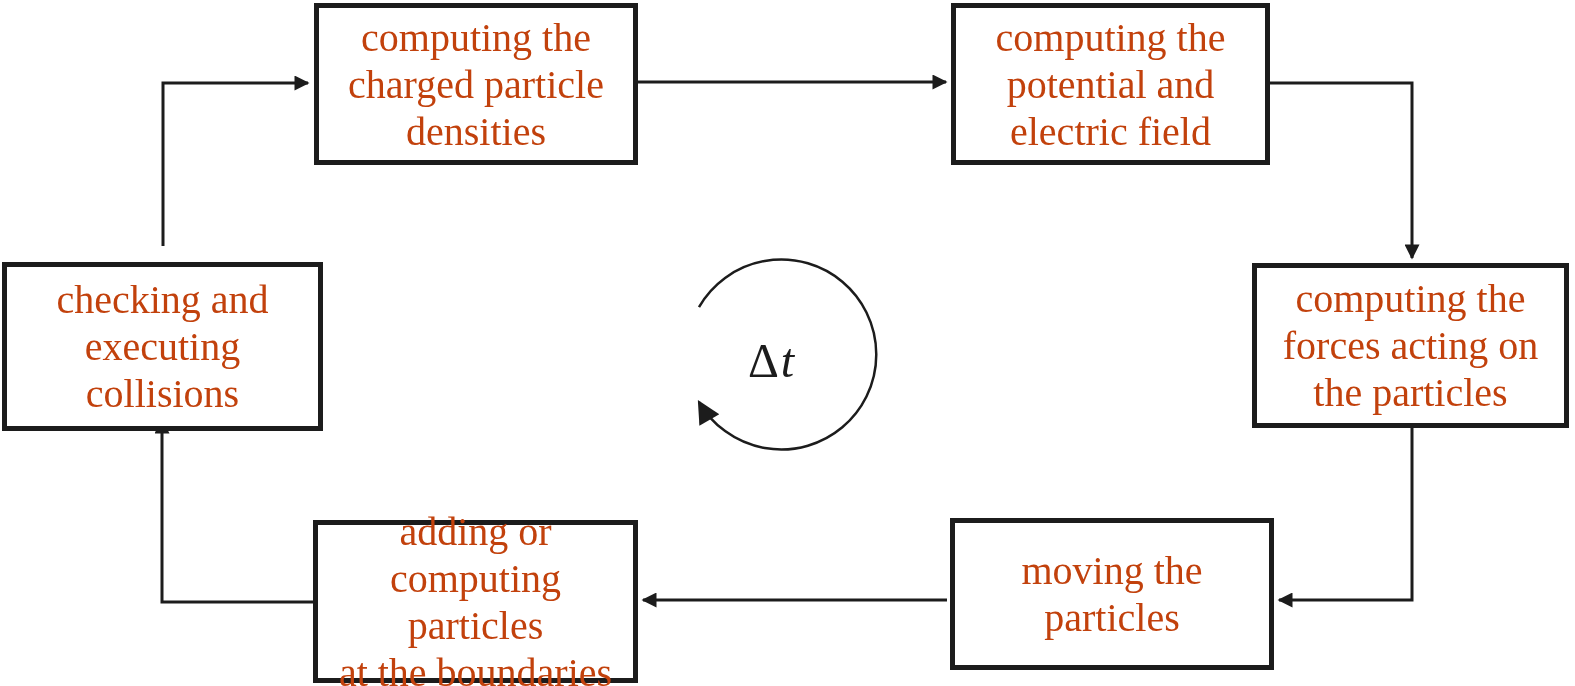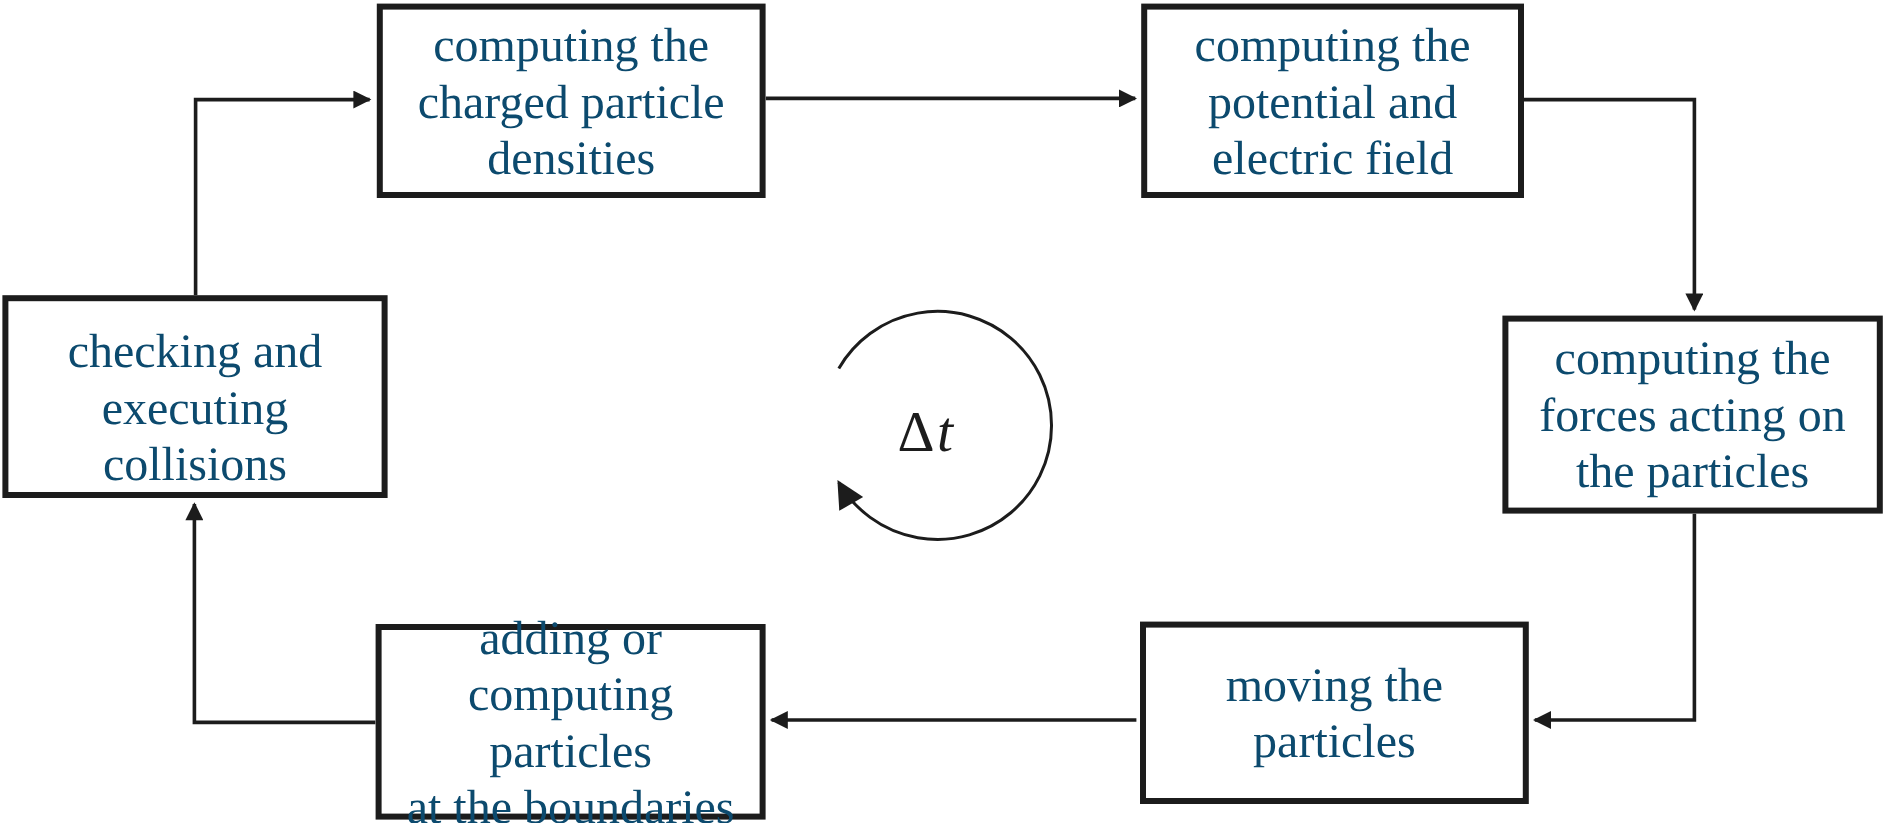--- a/index.html
+++ b/index.html
@@ -25,28 +25,28 @@
     background: #ffffff;
     display: flex;
     align-items: center;
     justify-content: center;
   }
   .pbox .label {
     white-space: pre-line;
     text-align: center;
     font-size: 40px;
     line-height: 47px;
-    color: #0c4a6e;
+    color: #c2410c;
   }
   .box-densities   { left: 314px;  top: 3px;   width: 324px; height: 162px; }
   .box-potential   { left: 951px;  top: 3px;   width: 319px; height: 162px; }
   .box-forces      { left: 1252px; top: 263px; width: 317px; height: 165px; }
   .box-moving      { left: 950px;  top: 518px; width: 324px; height: 152px; }
   .box-boundaries  { left: 313px;  top: 520px; width: 325px; height: 163px; }
-  .box-collisions  { left: 2px;    top: 246px; width: 321px; height: 169px; align-items: flex-end; }
+  .box-collisions  { left: 2px;    top: 262px; width: 321px; height: 169px; }
   .dt-label {
     position: absolute;
     left: 711px;
     top: 330px;
     width: 120px;
     height: 60px;
     display: flex;
     align-items: center;
     justify-content: center;
     font-size: 48px;

